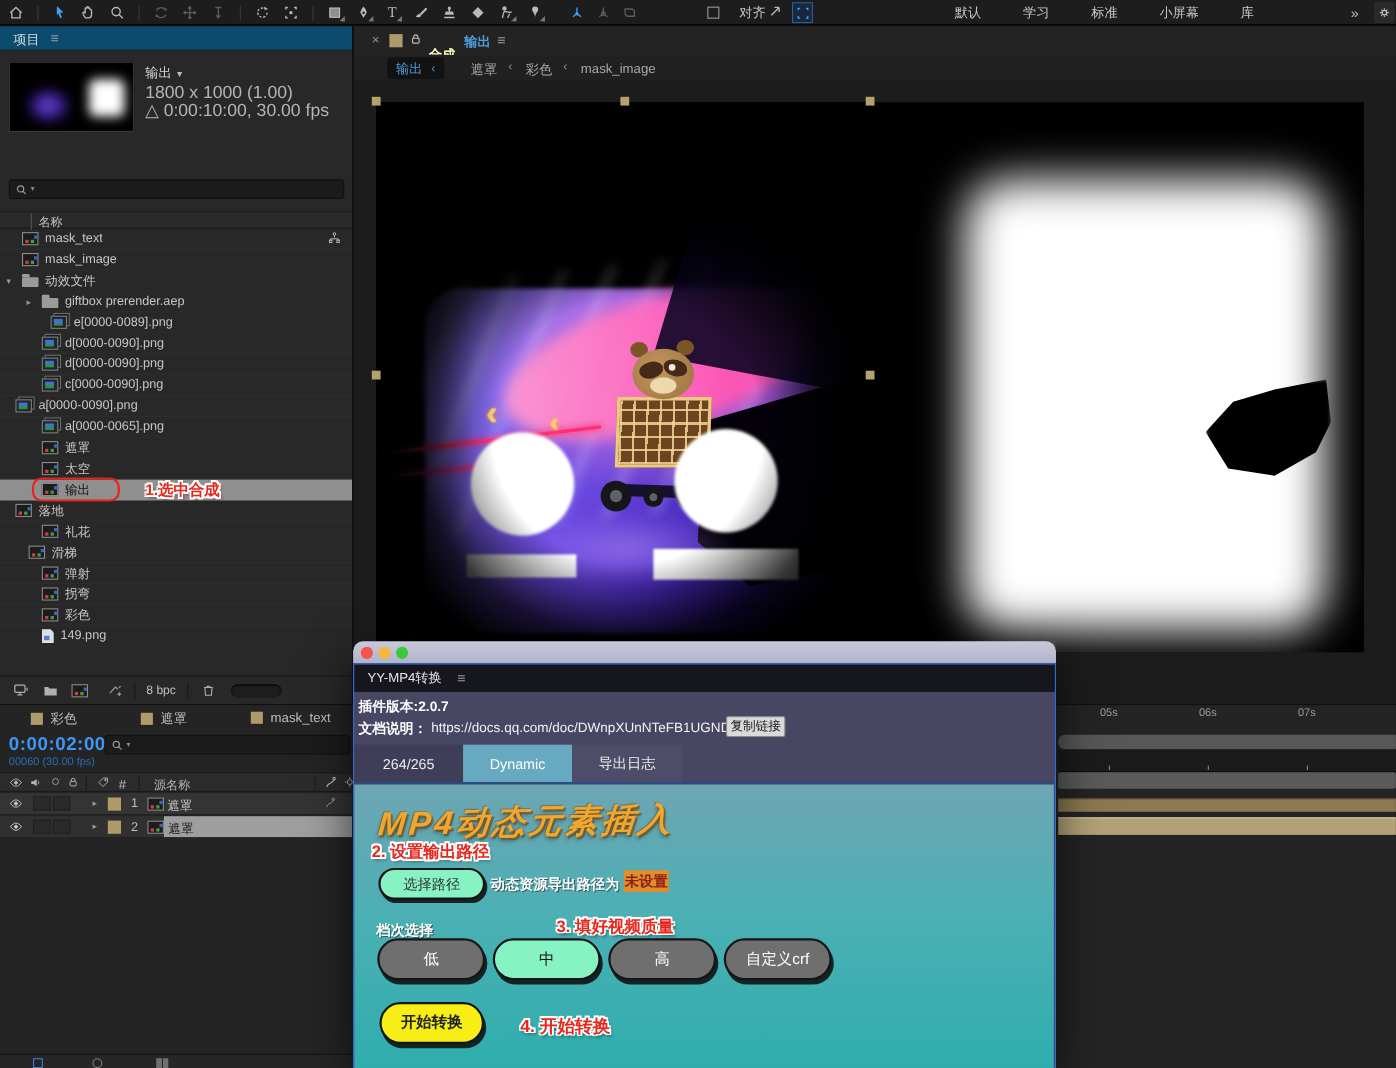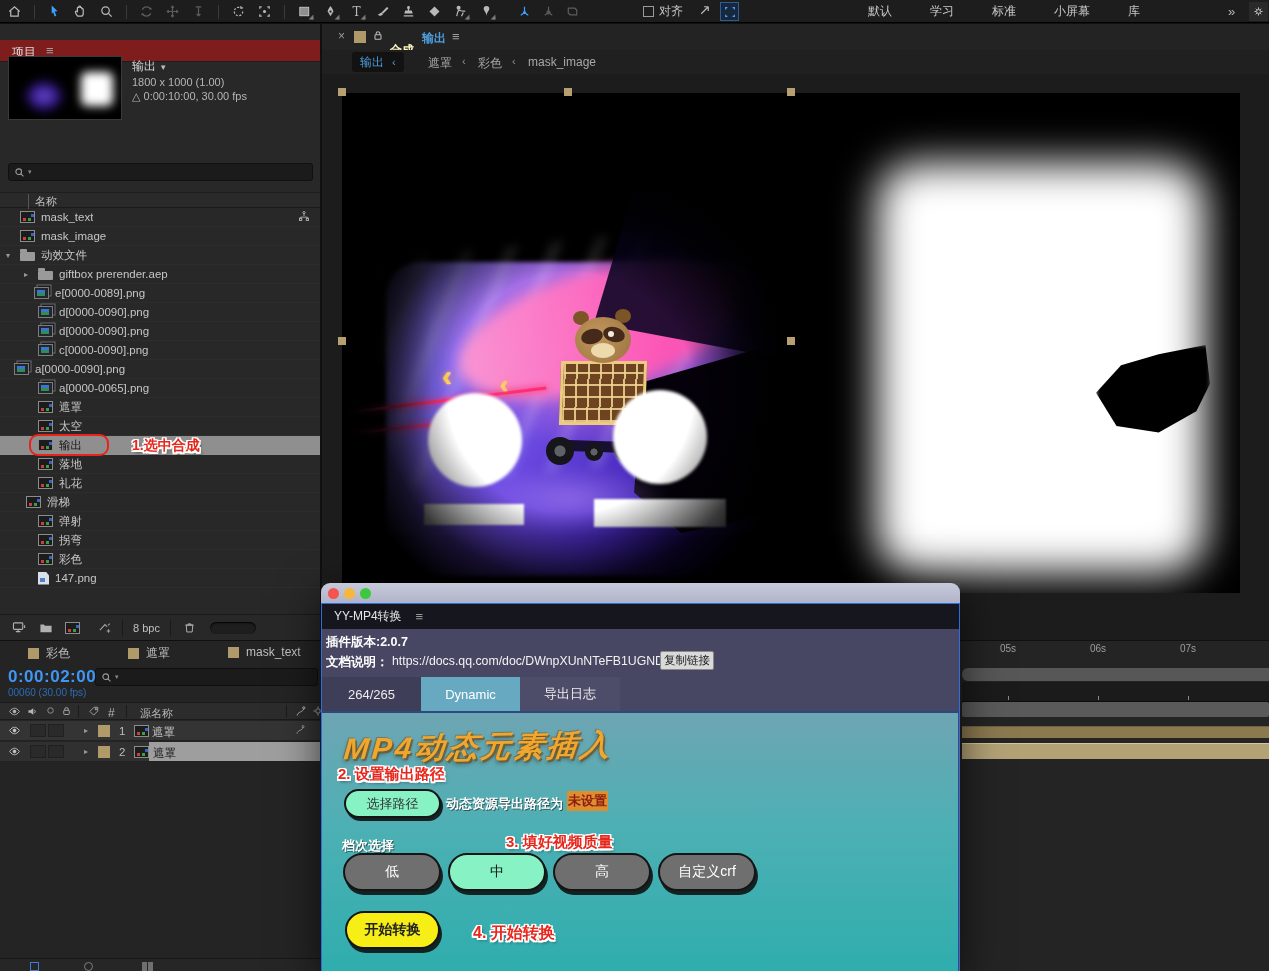--- a/index.html
+++ b/index.html
@@ -12,38 +12,38 @@
   
   #toolbar{left:0;top:0;width:1269px;height:23px;background:#1d1d1d;border-bottom:1px solid #000}
   #tool-strip{position:absolute;left:6px;top:0;height:23px;display:flex;align-items:center;gap:9px}
   .tool{width:17px;height:17px;display:inline-flex;align-items:center;justify-content:center;color:#b9b9b9;position:relative}
   .tool svg{width:15px;height:15px;display:block}
   .tool.active{color:#3fa0ff}
   .tool.disabled{color:#5c5c5c}
   .tool.caret::after{content:'';position:absolute;right:-1px;bottom:0;border-left:3px solid transparent;border-top:3px solid transparent;border-right:3px solid #7a7a7a;border-bottom:3px solid #7a7a7a;transform:scale(.8)}
   .tsep{width:1px;height:14px;background:#3a3a3a;margin:0 2px}
   #gizmo-strip{position:absolute;left:516px;top:0;height:23px;display:flex;align-items:center;gap:7px}
-  #snap-group{position:absolute;left:643px;top:0;height:23px;display:flex;align-items:center;gap:5px;color:#c6c6c6}
+  #snap-group{position:absolute;left:643px;top:0;height:23px;display:flex;align-items:center;gap:18px;color:#c6c6c6}
   #snap-box{width:11px;height:11px;border:1px solid #9a9a9a;background:#1d1d1d}
   #arrow-diag{position:absolute;left:697px;top:3px;color:#b9b9b9}
   #bracket-sel{position:absolute;left:720px;top:2px;width:19px;height:19px;background:#17283d;border:1px solid #2d5d96;display:flex;align-items:center;justify-content:center;color:#4aa3ff}
   #ws-strip{position:absolute;left:868px;top:0;height:23px;display:flex;align-items:center;gap:38px;color:#c9c9c9}
   .ws{cursor:default}
   #ws-more{position:absolute;left:1228px;top:4px;color:#b9b9b9;font-size:13px}
   #ws-gear{position:absolute;left:1249px;top:2px;width:19px;height:19px;background:#2a2a2a;display:flex;align-items:center;justify-content:center;color:#c9c9c9}
 
   
   #project-panel{left:0;top:24px;width:320px;height:616px;background:#282828}
-  #ptab-row{position:absolute;left:0;top:16px;width:320px;height:22px;background:#7f1d1d;border-bottom:1px solid #1c1c1c}
+  #ptab-row{position:absolute;left:0;top:0;width:320px;height:22px;background:#0c4a6e;border-bottom:1px solid #1c1c1c}
   #ptab-label{position:absolute;left:12px;top:4px;color:#dadada}
   #ptab-menu{position:absolute;left:46px;top:3px;color:#9f9f9f;font-size:13px}
   #pthumb{position:absolute;left:8px;top:32px;width:114px;height:64px;background:#000;border:1px solid #3a3a3a;overflow:hidden}
   .tpurp{position:absolute;left:14px;top:22px;width:42px;height:34px;background:radial-gradient(closest-side,#6b4fe0,#2a1270 70%,transparent);filter:blur(5px)}
   .twhite{position:absolute;left:72px;top:15px;width:32px;height:34px;background:#fff;border-radius:6px;filter:blur(5px)}
-  .pinfo{position:absolute;left:132px;color:#b5b5b5;font-size:11px;white-space:nowrap}
+  .pinfo{position:absolute;left:132px;color:#b5b5b5;font-size:16px;white-space:nowrap}
   #pinfo-name{top:34px;color:#d6d6d6;font-size:12px}
   #pinfo-name .car{font-size:8px;color:#bdbdbd}
   #pinfo-size{top:52px} #pinfo-dur{top:66px}
   .searchbox{background:#1b1b1b;border:1px solid #101010;border-radius:3px;display:flex;align-items:center;padding:0 5px;gap:3px;color:#8a8a8a}
   #psearch{position:absolute;left:8px;top:139px;width:305px;height:18px}
   .sdrop{font-size:7px;color:#8a8a8a}
   #plist-header{position:absolute;left:0;top:168px;width:320px;height:16px;background:#2a2a2a;border-top:1px solid #1e1e1e;border-bottom:1px solid #1a1a1a;color:#c0c0c0;font-size:11px}
   #plist-header span{position:absolute;left:28px;top:1px;border-left:1px solid #555;padding-left:6px}
   #project-list{position:absolute;left:0;top:184px;width:320px;height:396px;overflow:hidden}
   .prow{display:flex;align-items:center;height:19px;border-bottom:1px solid rgba(255,255,255,.025);color:#c6c6c6;font-size:11.5px;white-space:nowrap}
@@ -403,21 +403,21 @@
         <div class="prow" style="padding-left: 6px;">
           <span class="twirl">▾</span>
           <span class="picon t-folder"></span>
           <span class="plabel">动效文件</span>
         </div>
         <div class="prow" style="padding-left: 24px;">
           <span class="twirl">▸</span>
           <span class="picon t-folder"></span>
           <span class="plabel">giftbox prerender.aep</span>
         </div>
-        <div class="prow" style="padding-left: 20px; text-align: center;">
+        <div class="prow" style="padding-left: 32px; text-align: center;">
           <span class="twirl"></span>
           <span class="picon t-seq"></span>
           <span class="plabel">e[0000-0089].png</span>
         </div>
         <div class="prow" style="padding-left: 24px;">
           <span class="twirl"></span>
           <span class="picon t-seq"></span>
           <span class="plabel">d[0000-0090].png</span>
         </div>
         <div class="prow" style="padding-left: 24px;">
@@ -448,21 +448,21 @@
         <div class="prow" style="padding-left: 24px;">
           <span class="twirl"></span>
           <span class="picon t-comp"></span>
           <span class="plabel">太空</span>
         </div>
         <div class="prow sel" style="padding-left: 24px;">
           <span class="twirl"></span>
           <span class="picon t-comp"></span>
           <span class="plabel">输出</span>
         </div>
-        <div class="prow" style="padding-left: 24px;">
+        <div class="prow" style="">
           <span class="twirl"></span>
           <span class="picon t-comp"></span>
           <span class="plabel">落地</span>
         </div>
         <div class="prow" style="padding-left: 24px;">
           <span class="twirl"></span>
           <span class="picon t-comp"></span>
           <span class="plabel">礼花</span>
         </div>
         <div class="prow" style="padding-left: 12px;">
@@ -481,21 +481,21 @@
           <span class="plabel">拐弯</span>
         </div>
         <div class="prow" style="padding-left: 24px;">
           <span class="twirl"></span>
           <span class="picon t-comp"></span>
           <span class="plabel">彩色</span>
         </div>
         <div class="prow" style="padding-left: 24px;">
           <span class="twirl"></span>
           <span class="picon t-file"></span>
-          <span class="plabel">147.png</span>
+          <span class="plabel">149.png</span>
         </div>
       </div>
     <div id="sel-annotation-box"></div>
     <div id="sel-annotation" class="rann">1.选中合成</div>
     <div id="project-footer">
       <span class="fico">
           <svg width="15" height="13" viewBox="0 0 16 14" fill="none" stroke="currentColor" stroke-width="1.2">
             <rect x="1.5" y="2" width="10" height="7" rx="1"></rect>
             <path d="M4 11.5h5M6.5 9v2.5M13.5 4.5v3"></path>
           </svg>

